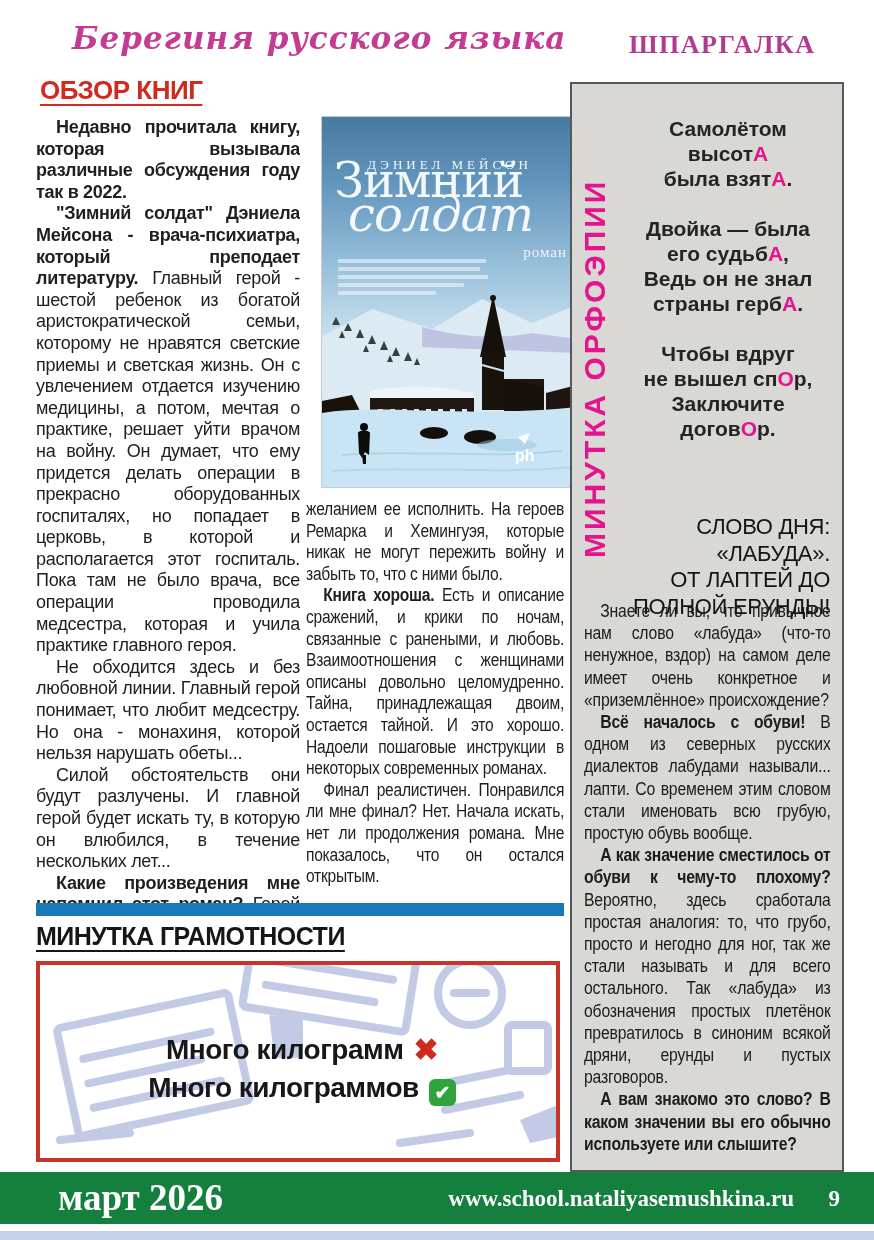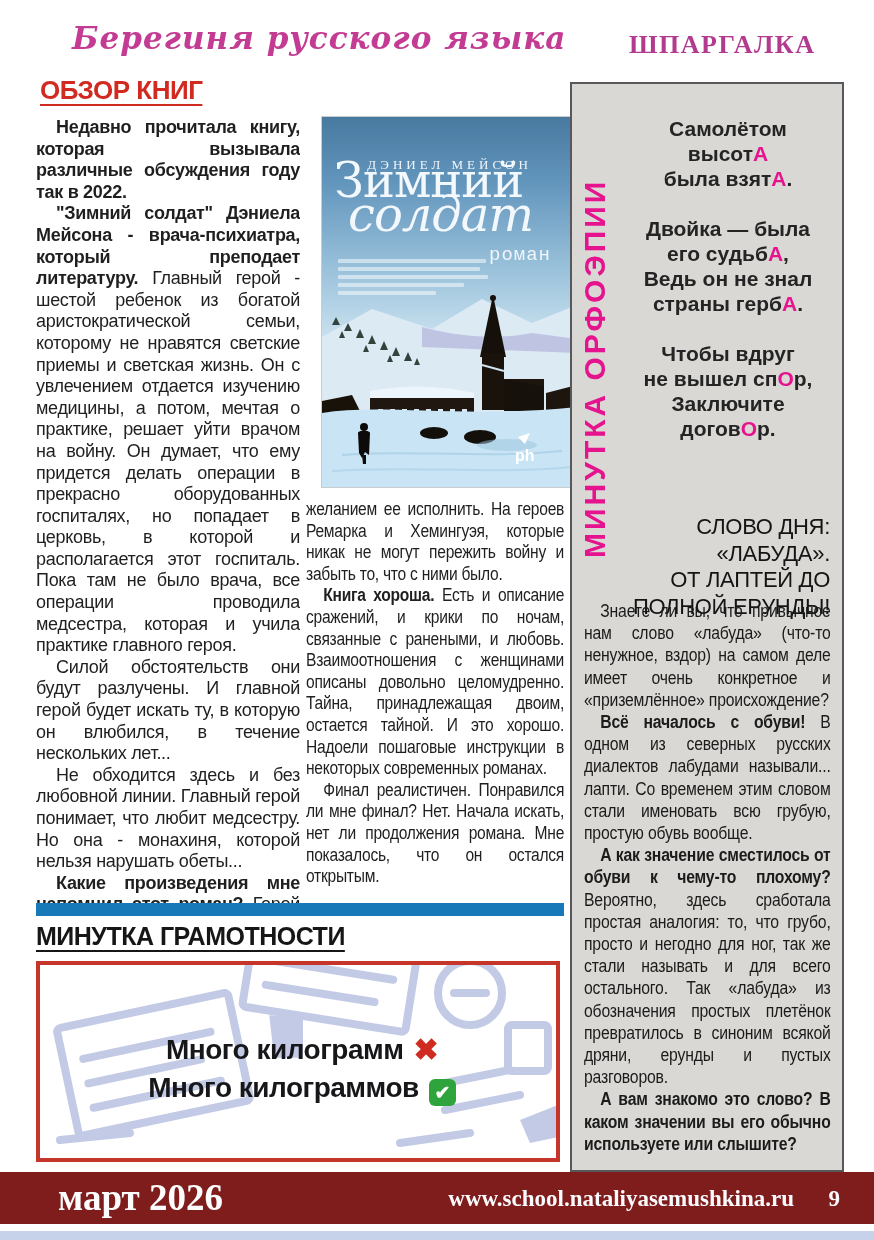--- a/index.html
+++ b/index.html
@@ -25,22 +25,22 @@
 
   
   .cover{position:absolute;left:306px;top:116px;width:257px;height:372px;box-sizing:border-box;
          border:1px solid #c9ccce;overflow:hidden;
          background:linear-gradient(180deg,#48799f 0%,#6396bd 18%,#9cc3dc 42%,#cfe5f1 62%,#c3dfee 100%);margin-left:15px;}
   .cover-author{position:absolute;left:0;right:0;top:40px;text-align:center;
                 font-family:"Liberation Serif",serif;font-size:13px;letter-spacing:4px;color:#f0f6fb;}
   .cover-title{position:absolute;left:12px;top:46px;font-family:"DejaVu Serif",serif;
                font-size:48px;line-height:34px;letter-spacing:-1px;color:#f2f8fc;}
   .cover-title .t2{margin-left:14px;font-style:italic;}
-  .cover-genre{position:absolute;right:26px;top:127px;font-family:Liberation Mono, monospace;
-               font-size:19px;letter-spacing:1px;color:#eff5fa;}
+  .cover-genre{position:absolute;right:10px;top:127px;font-family:Liberation Serif, serif;
+               font-size:15px;letter-spacing:1px;color:#eff5fa;}
   .blurb{position:absolute;left:16px;top:142px;}
   .blurb div{height:4px;margin-bottom:4px;background:rgba(255,255,255,0.5);border-radius:1px;}
   .scene{position:absolute;left:0;bottom:0;}
 
   
   .bar{position:absolute;left:36px;top:903px;width:528px;height:13px;background:#1879b8;}
   .gram-title{position:absolute;left:36px;top:922px;font-weight:bold;font-size:25px;color:#161616;
               letter-spacing:-0.5px;text-decoration:underline;text-decoration-thickness:2px;text-underline-offset:5px;}
   .redbox{position:absolute;left:36px;top:961px;width:524px;height:201px;box-sizing:border-box;
           border:4px solid #c53529;background:#fff;overflow:hidden;}
@@ -62,43 +62,43 @@
   .poem{margin-bottom:25px;}
   .accent{color:#e5138d;}
   .wod{position:absolute;left:10px;top:430px;width:248px;text-align:right;font-weight:normal;
        font-size:22px;line-height:26.5px;color:#141414;letter-spacing:-0.3px;white-space:pre-line;}
   .sbtext{position:absolute;left:12px;top:516px;width:248px;height:556px;overflow:hidden;}
   .sbtext .cx{width:274px;transform:scaleX(0.9);transform-origin:0 0;
               font-size:17.5px;line-height:22.2px;letter-spacing:-0.2px;color:#1b1b1b;}
   .sbtext .para{text-align:justify;text-indent:18px;}
 
   
-  .footer{position:absolute;left:0;top:1172px;width:874px;height:52px;background:#7f1d1d;}
+  .footer{position:absolute;left:0;top:1172px;width:874px;height:52px;background:#15803d;}
   .issue{position:absolute;left:58px;top:4px;font-family:"Liberation Serif",serif;
          font-weight:bold;font-size:37px;color:#fdfdfd;}
   .site{position:absolute;right:80px;top:14px;font-family:"Liberation Serif",serif;
         font-weight:bold;font-size:23px;color:#fbfbfd;}
   .pagenum{position:absolute;right:34px;top:14px;font-family:"Liberation Serif",serif;
            font-weight:bold;font-size:23px;color:#fbfbfd;}
   .strip{position:absolute;left:0;top:1231px;width:874px;height:9px;background:#c6d1ea;}
 </style>
 </head>
 <body>
 
 <div class="page">
 
   <div class="brand">Берегиня русского языка</div>
   <div class="tagline">ШПАРГАЛКА</div>
   <div class="obzor">ОБЗОР КНИГ</div>
 
   <div class="textcol col1">
       <div class="para"><span class="b">Недавно прочитала книгу, которая вызывала различные обсуждения году так в 2022.</span></div>
       <div class="para"><span class="b">"Зимний солдат" Дэниела Мейсона - врача-психиатра, который преподает литературу. </span><span>Главный герой - шестой ребенок из богатой аристократической семьи, которому не нравятся светские приемы и светская жизнь. Он с увлечением отдается изучению медицины, а потом, мечтая о практике, решает уйти врачом на войну. Он думает, что ему придется делать операции в прекрасно оборудованных госпиталях, но попадает в церковь, в которой и располагается этот госпиталь. Пока там не было врача, все операции проводила медсестра, которая и учила практике главного героя.</span></div>
+      <div class="para"><span>Не обходится здесь и без любовной линии. Главный герой понимает, что любит медсестру. Но она - монахиня, которой нельзя нарушать обеты...</span></div>
       <div class="para"><span>Силой обстоятельств они будут разлучены. И главной герой будет искать ту, в которую он влюбился, в течение нескольких лет...</span></div>
-      <div class="para"><span>Не обходится здесь и без любовной линии. Главный герой понимает, что любит медсестру. Но она - монахиня, которой нельзя нарушать обеты...</span></div>
       <div class="para"><span class="b">Какие произведения мне напомнил этот роман? </span><span>Герой немного похож на Грэя из "Алых парусов" Грина. Своей одержимостью и увлеченностью мечтой и</span></div>
     </div>
 
   <div class="textcol col2">
     <div class="cx">
         <div class="para noind"><span>желанием ее исполнить. На героев Ремарка и Хемингуэя, которые никак не могут пережить войну и забыть то, что с ними было.</span></div>
         <div class="para"><span class="b">Книга хороша. </span><span>Есть и описание сражений, и крики по ночам, связанные с ранеными, и любовь. Взаимоотношения с женщинами описаны довольно целомудренно. Тайна, принадлежащая двоим, остается тайной. И это хорошо. Надоели пошаговые инструкции в некоторых современных романах.</span></div>
         <div class="para"><span>Финал реалистичен. Понравился ли мне финал? Нет. Начала искать, нет ли продолжения романа. Мне показалось, что он остался открытым.</span></div>
       </div>
   </div>

